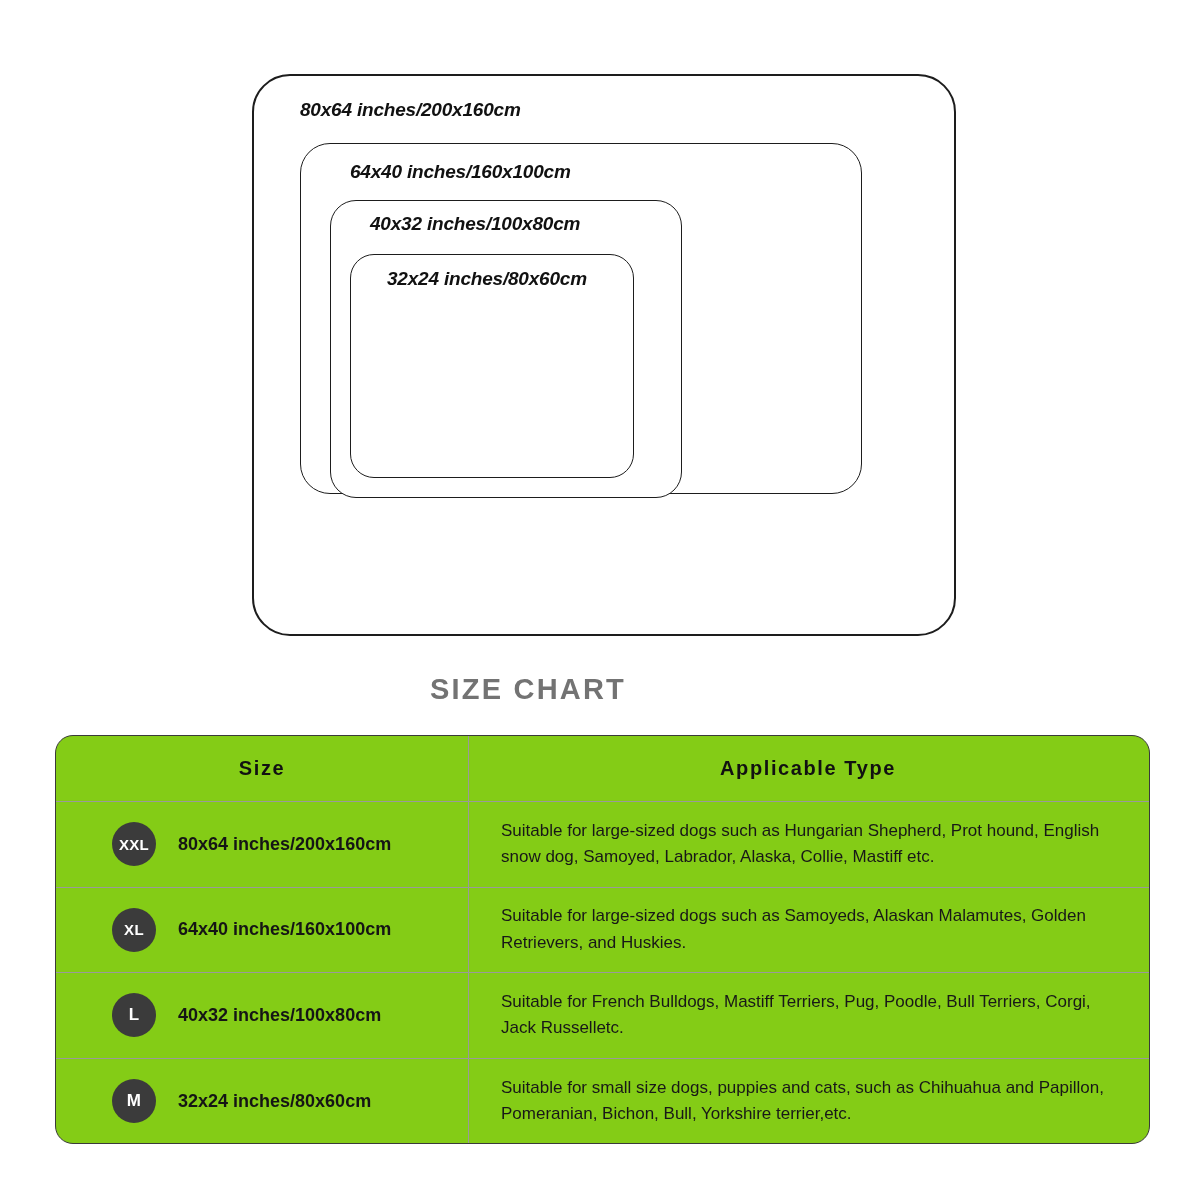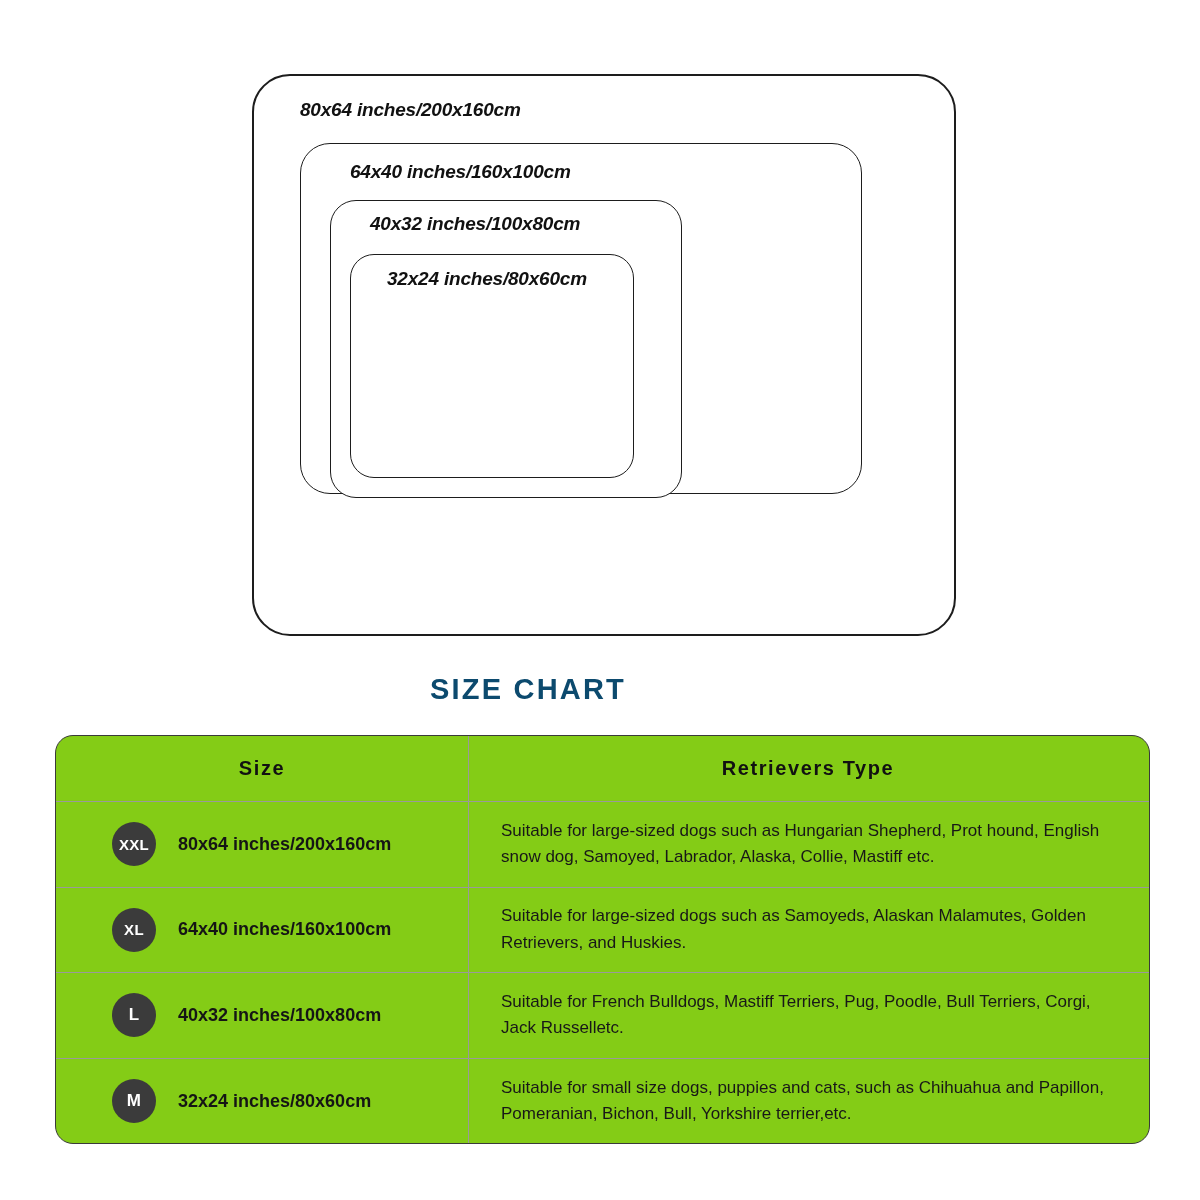--- a/index.html
+++ b/index.html
@@ -82,21 +82,21 @@
   
   #chart-title {
     position: absolute;
     left: 0;
     top: 673px;
     width: 1056px;
     text-align: center;
     font-size: 29px;
     font-weight: 800;
     letter-spacing: 2.2px;
-    color: #0c4a6e;
+    color: #737373;
   }
 
   
   #size-table {
     position: absolute;
     left: 55px;
     top: 735px;
     width: 1095px;
     height: 409px;
     border: 1.6px solid #3a3a3a;
@@ -193,21 +193,21 @@
 
   <div id="chart-title">SIZE CHART</div>
 
   <div id="size-table">
 
     <div class="t-row header">
       <div class="col-size">
         <div class="th-text">Size</div>
       </div>
       <div class="col-type">
-        <div class="th-text">Retrievers Type</div>
+        <div class="th-text">Applicable Type</div>
       </div>
     </div>
 
     <div class="t-row body">
       <div class="col-size">
         <div class="badge">XXL</div>
         <div class="dim-text">80x64 inches/200x160cm</div>
       </div>
       <div class="col-type">
         <div class="desc-text">Suitable for large-sized dogs such as Hungarian Shepherd, Prot hound, English snow dog, Samoyed, Labrador, Alaska, Collie, Mastiff etc.</div>

